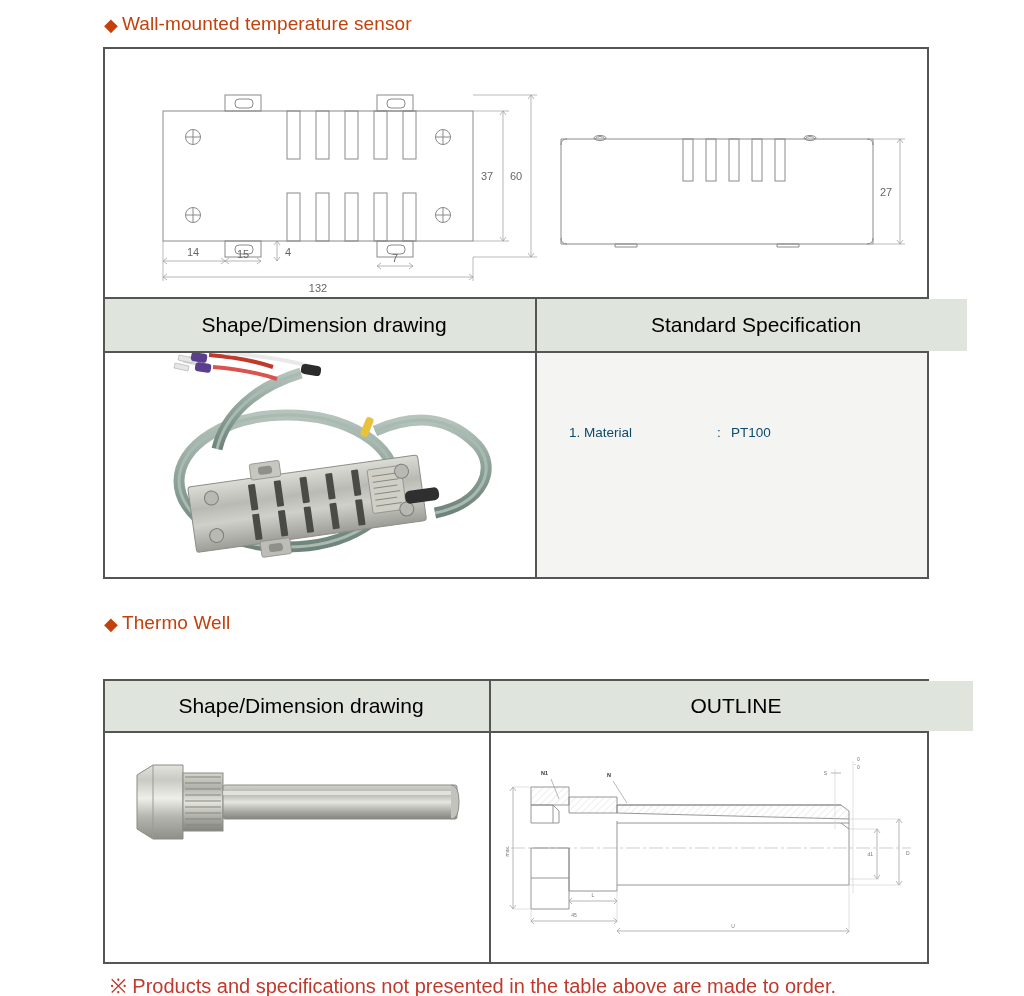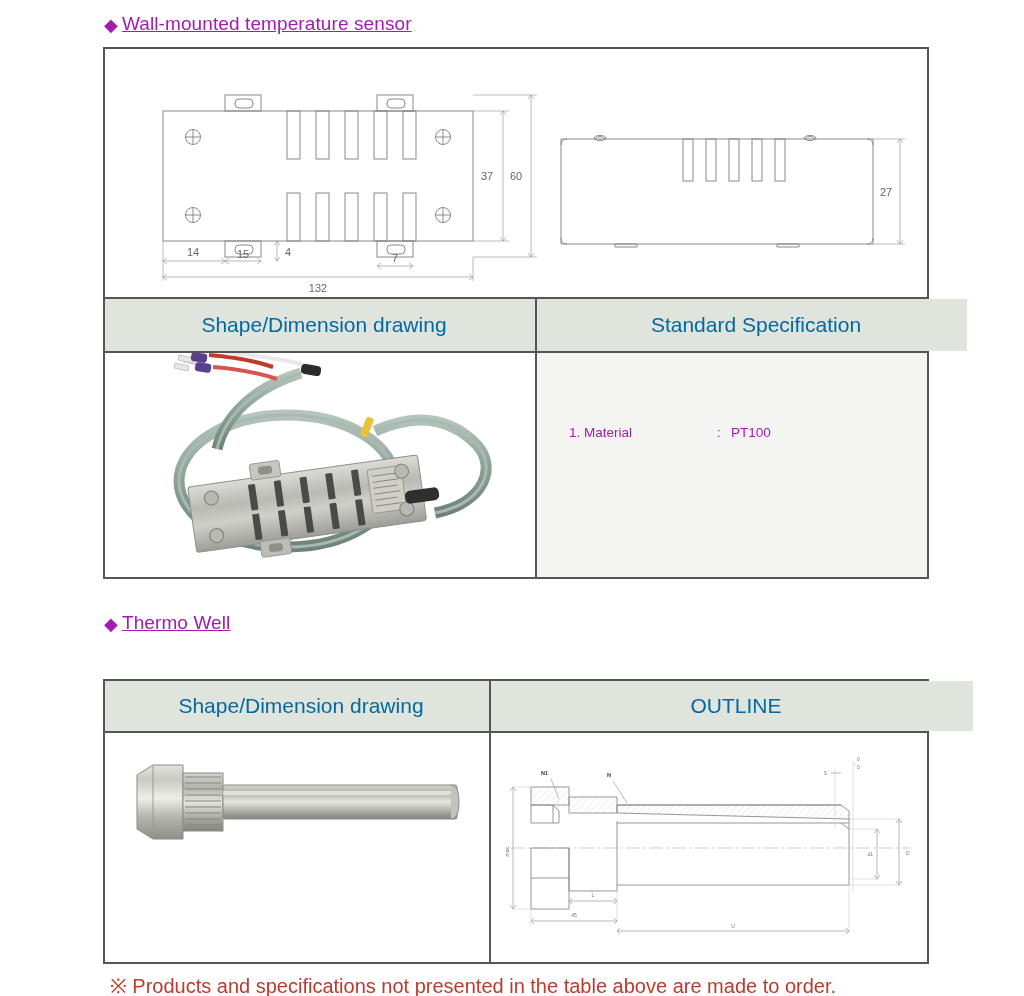--- a/index.html
+++ b/index.html
@@ -7,53 +7,52 @@
     width:1024px;height:996px;
     background:#ffffff;
     font-family:"Liberation Sans", sans-serif;
     color:#1a1a1a;
     position:relative;
     overflow:hidden;
   }
   .section-title{
     position:absolute;
     font-size:19px;
-    color:#a21caf;
+    color:#c2410c;
     white-space:nowrap;
     letter-spacing:.1px;
-    text-decoration:underline;
   }
   .diamond{
     display:inline-block;
     margin-right:4px;
     position:relative;
     top:1px;
     font-size:18px;
   }
   .tbl{
     position:absolute;
     border:2px solid #555;
     box-sizing:border-box;
     background:#fff;
   }
   .vdiv{position:absolute;top:0;bottom:0;width:2px;background:#555;}
   .hdiv{position:absolute;left:0;right:0;height:2px;background:#555;}
   .hdr{
     position:absolute;
     background:#dfe4dc;
     display:flex;align-items:center;justify-content:center;
-    font-size:21px;color:#0369a1;
+    font-size:21px;color:#000000;
     box-sizing:border-box;
     padding-left:8px;
   }
   .panel{position:absolute;box-sizing:border-box;}
   .spec-line{
     position:absolute;
     font-size:13.5px;
-    color:#a21caf;
+    color:#0c4a6e;
     white-space:nowrap;
   }
   .footnote{
     position:absolute;
     font-size:20px;
     color:#c0392b;
     white-space:nowrap;
   }
   svg{display:block;}
   .dimtxt{font-size:11px;fill:#666;font-family:"Liberation Sans",sans-serif;}

